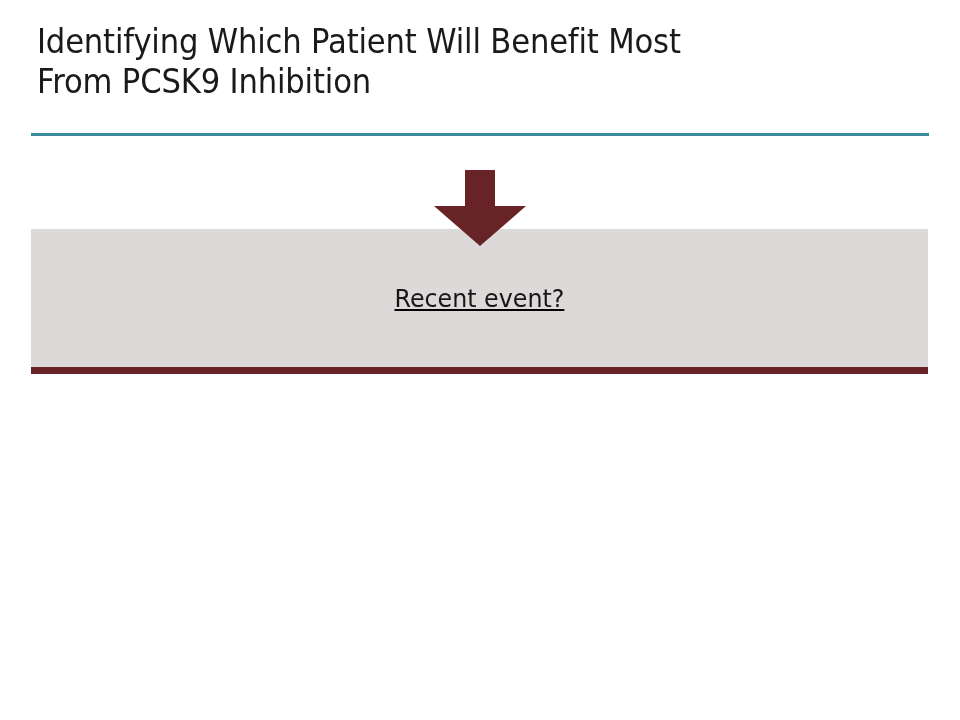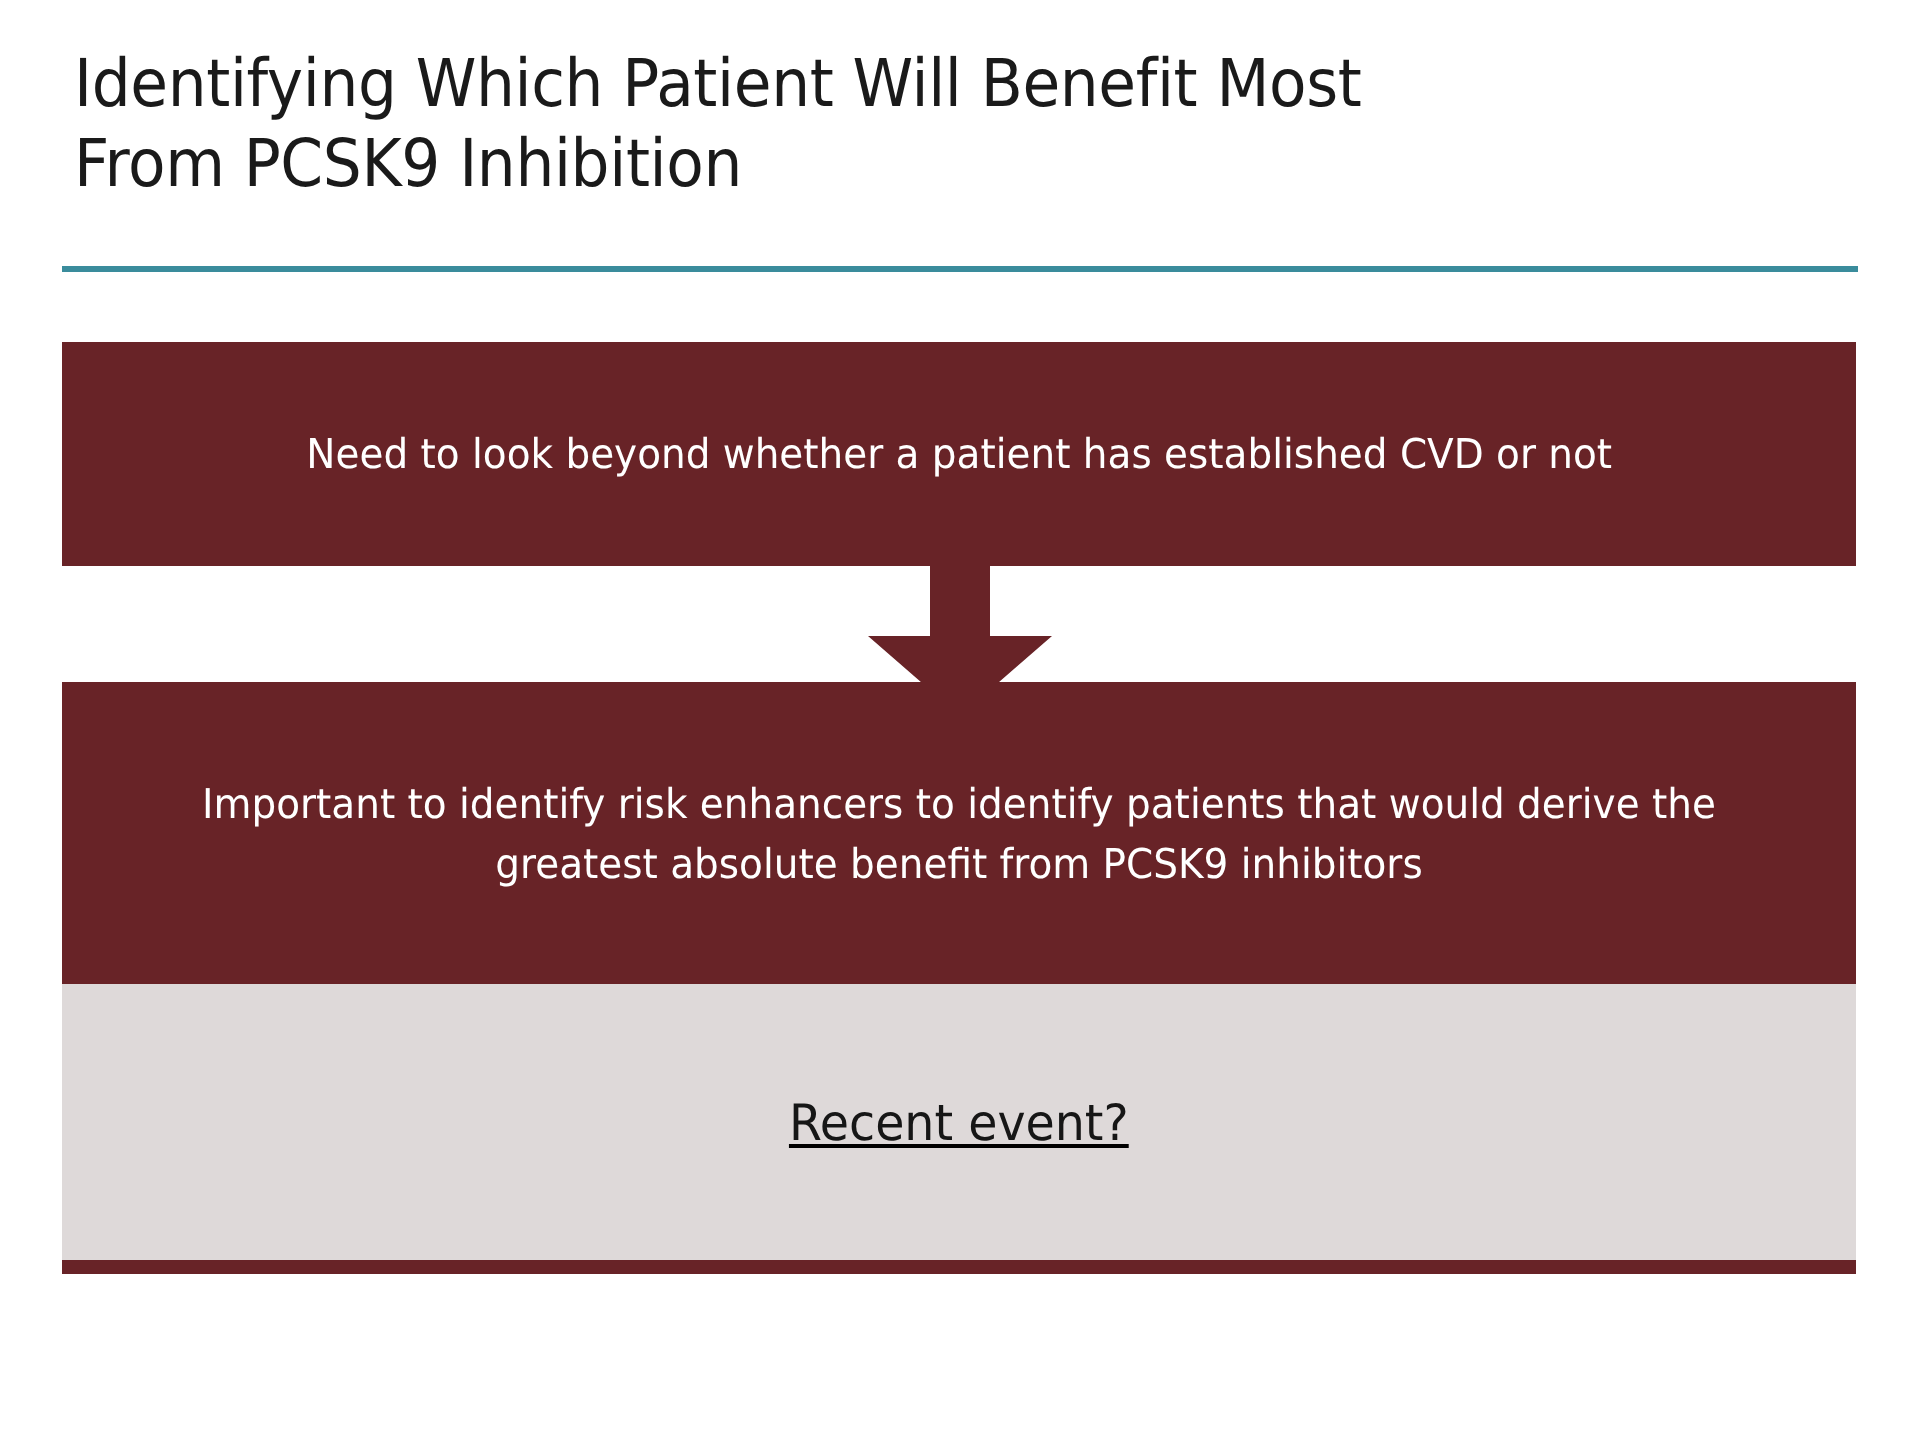--- a/index.html
+++ b/index.html
@@ -128,33 +128,27 @@
 
   <div class="title-block">
     <div class="slide-title">Identifying Which Patient Will Benefit Most
 From PCSK9 Inhibition</div>
   </div>
 
   <div class="title-rule"></div>
 
   <div class="diagram">
 
-    <div class="band" id="band-one">
-      <div class="band-text">Need to look beyond whether a patient has established CVD or not</div>
-    </div>
 
     <div class="arrow-gap">
       <svg class="arrow-svg" width="92" height="76" viewBox="0 0 92 76">
         <polygon points="31,0 61,0 61,36 92,36 46,76 0,36 31,36" fill="#682327"></polygon>
       </svg>
     </div>
 
-    <div class="band" id="band-two">
-      <div class="band-text">Important to identify risk enhancers to identify patients that would derive the greatest absolute benefit from PCSK9 inhibitors</div>
-    </div>
 
     <div class="cells">
       <div class="cell">
         <div class="cell-text">Recent event?</div>
       </div>
     </div>
 
     <div class="bottom-rule"></div>
 
   </div>

